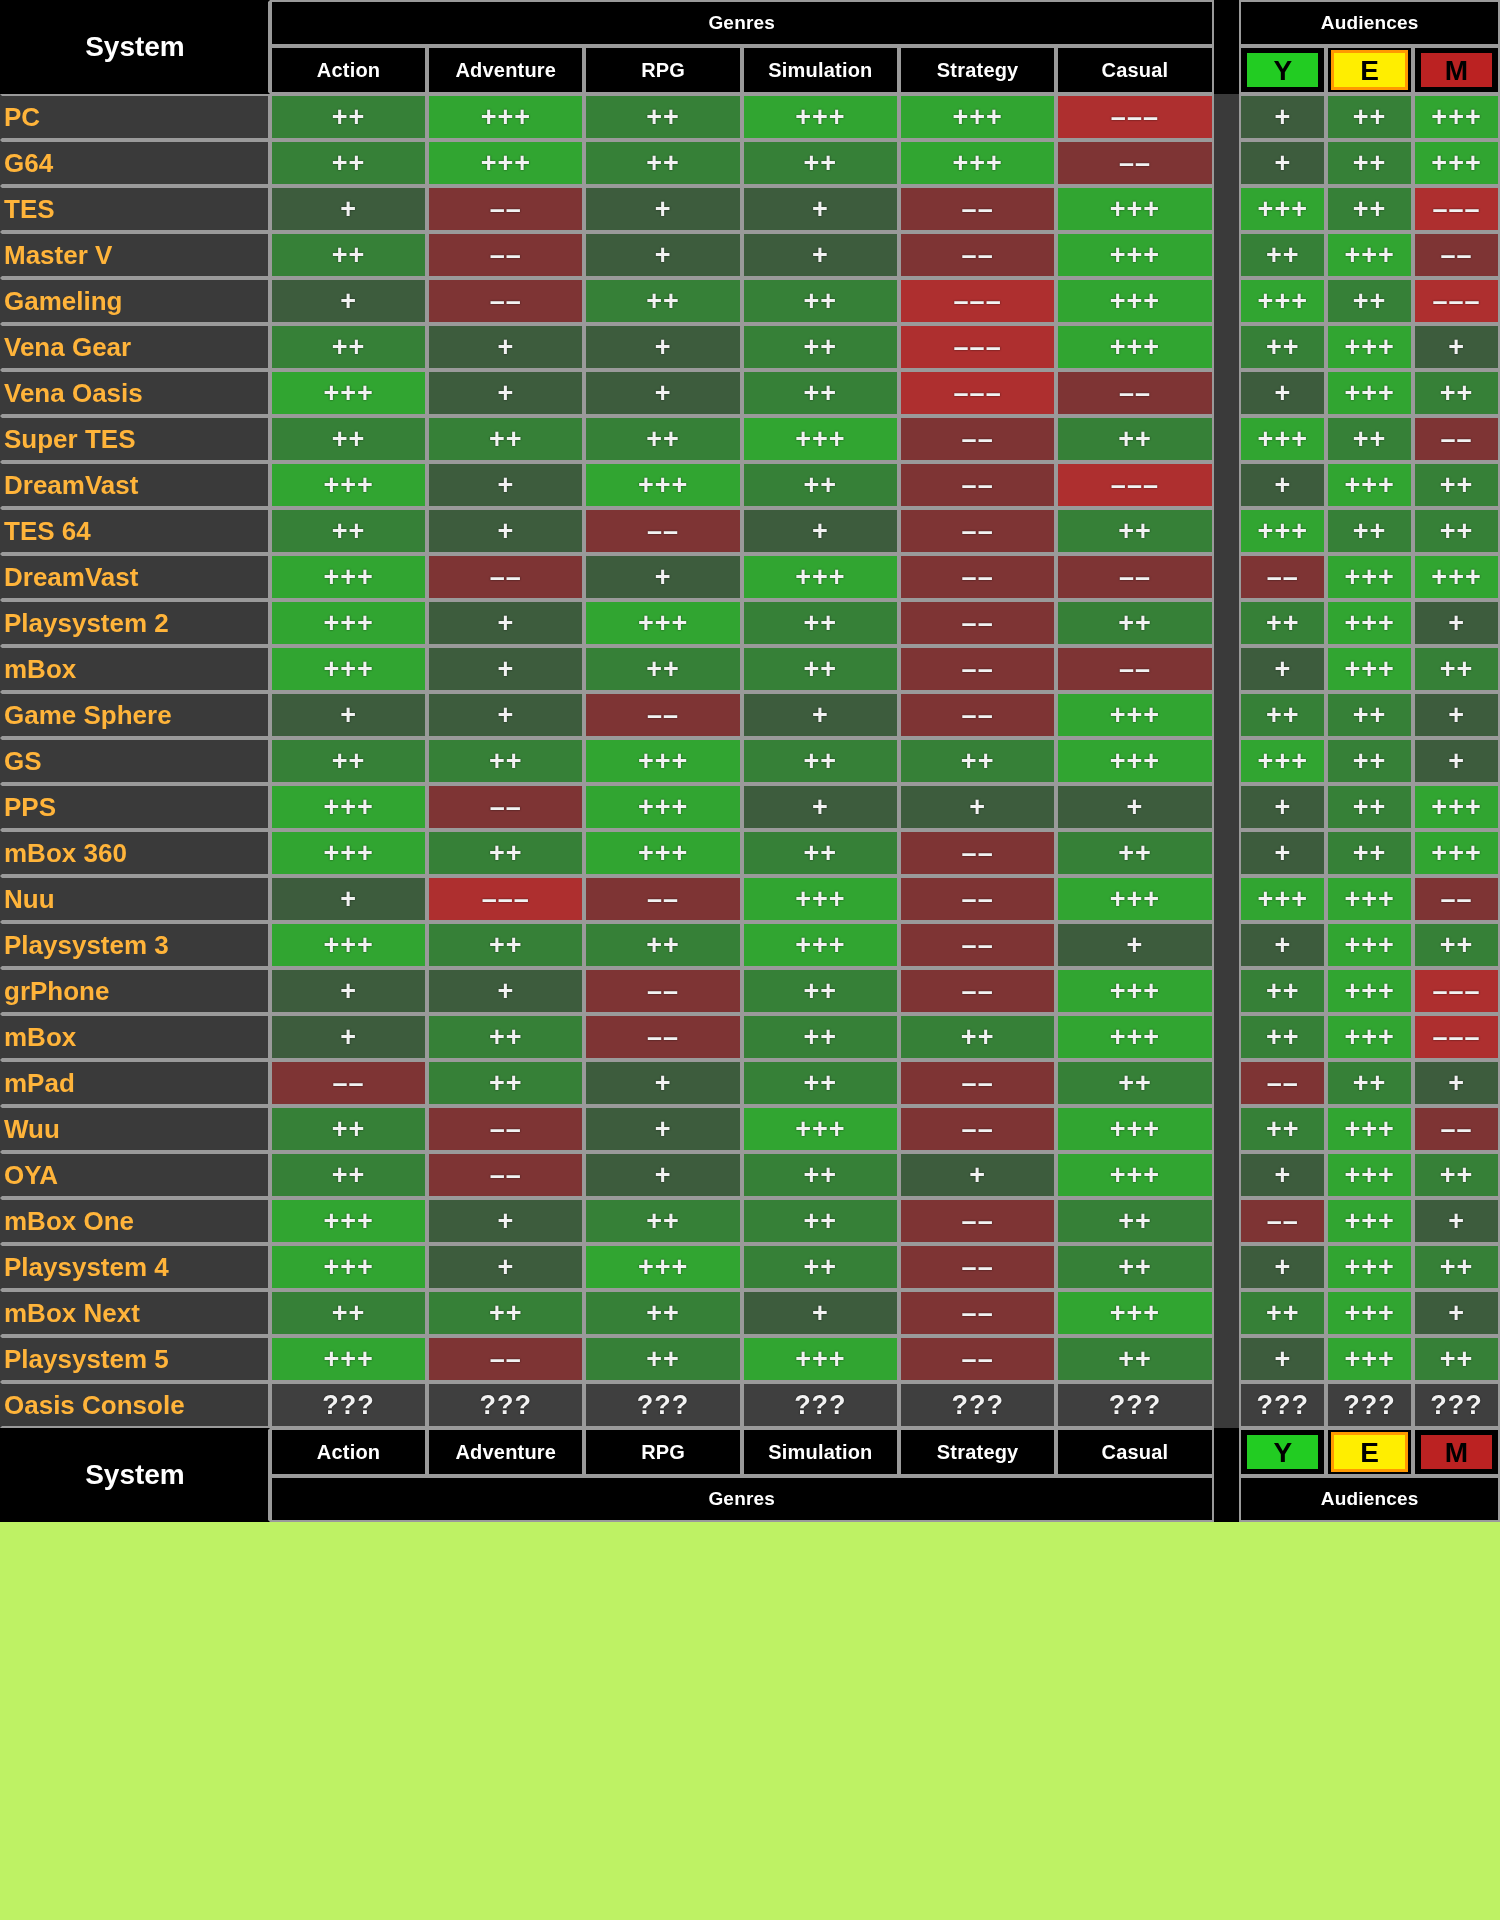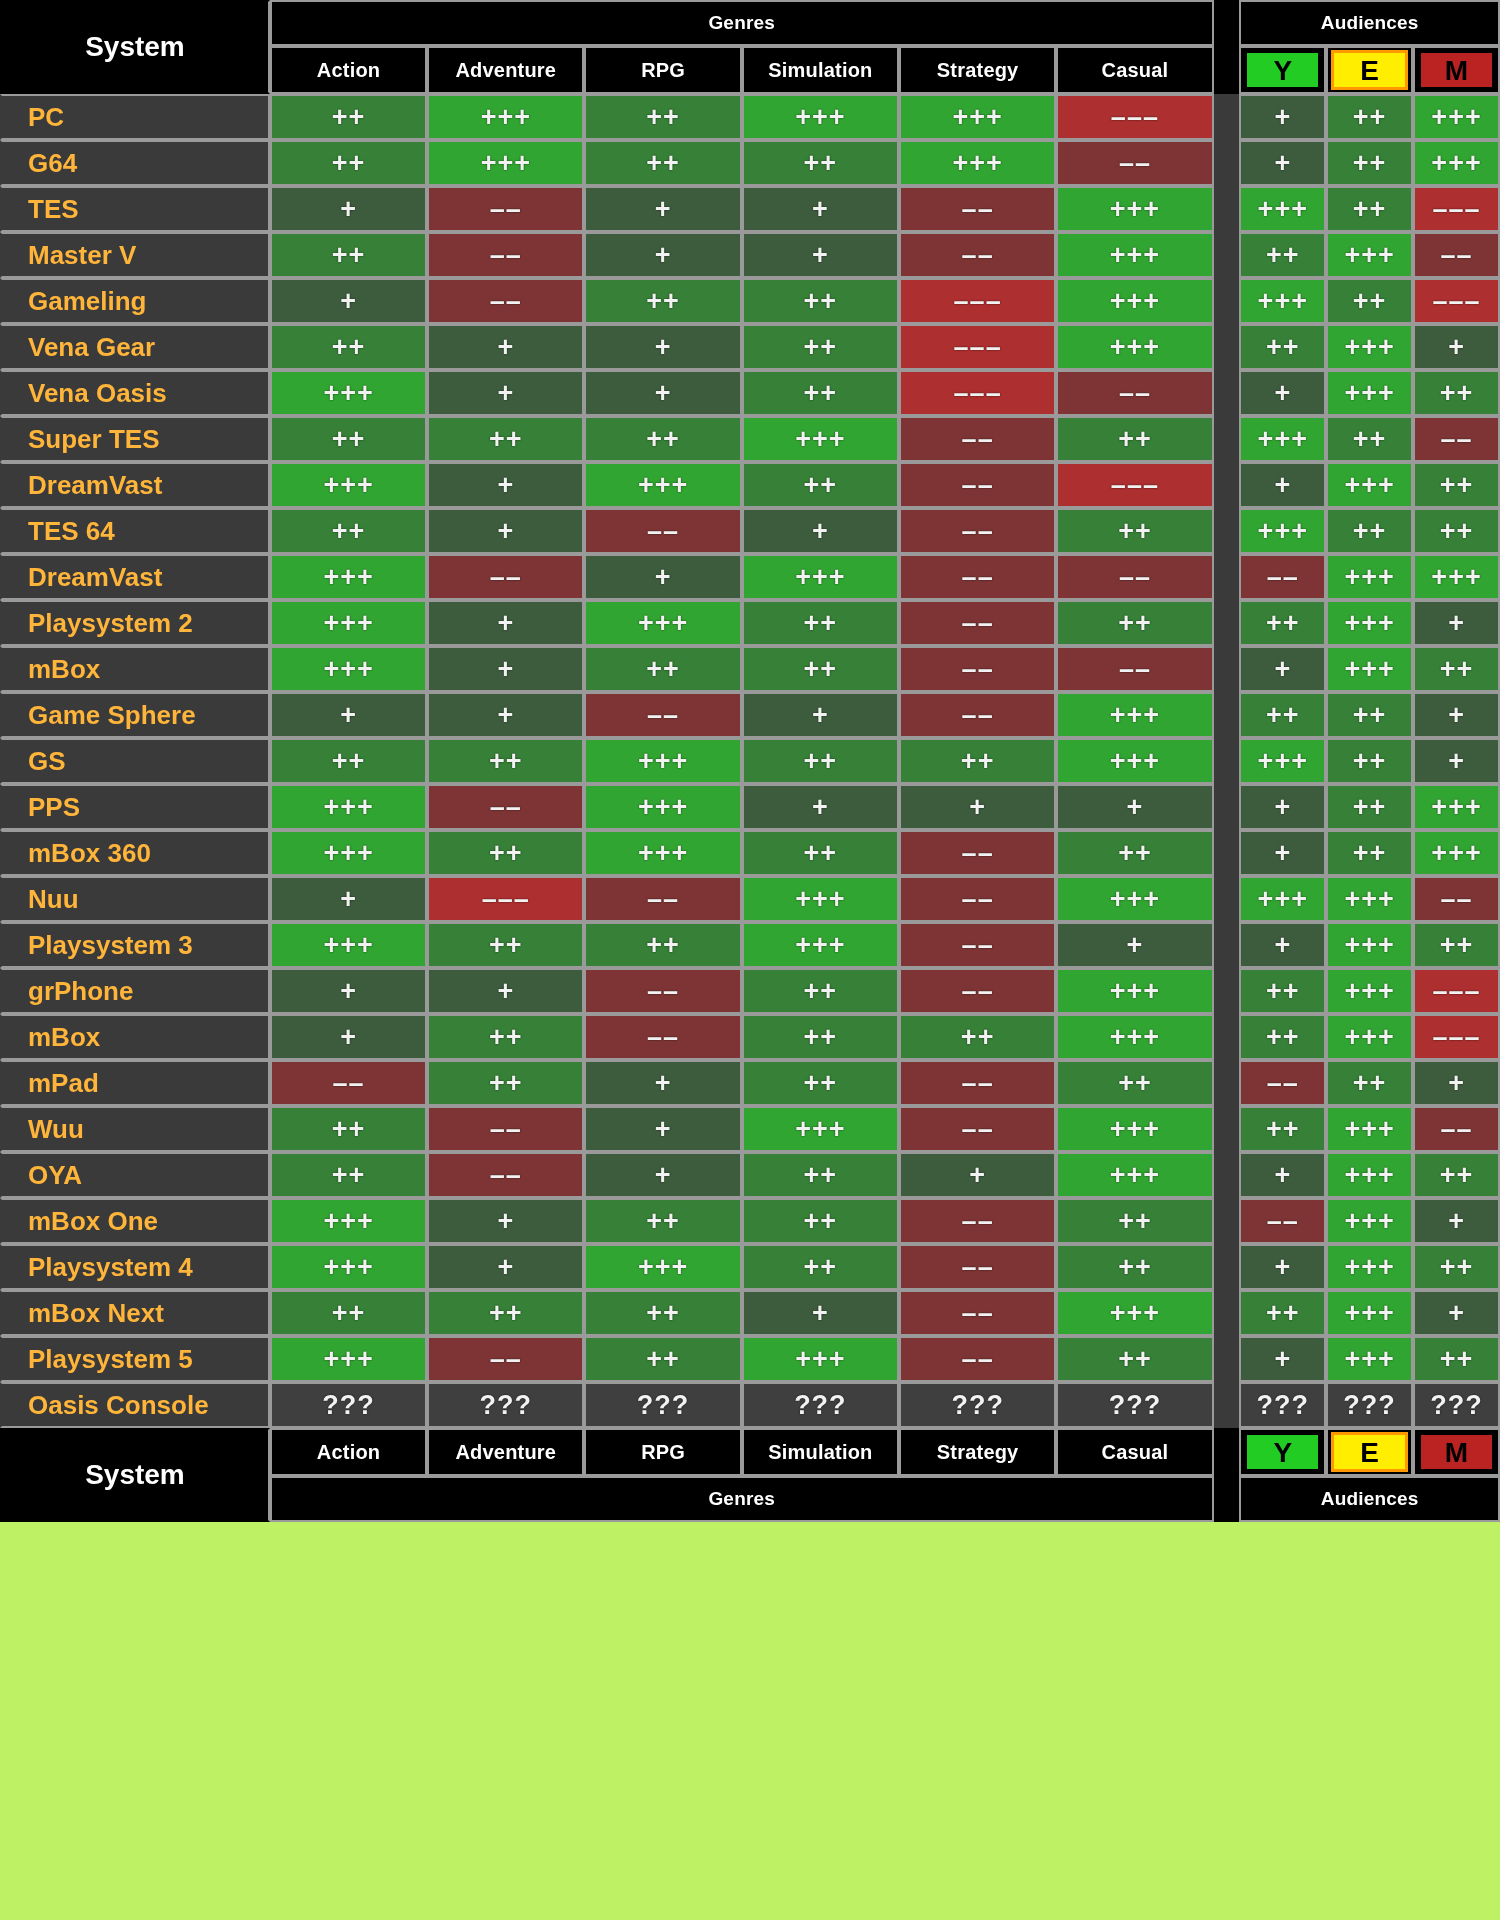--- a/index.html
+++ b/index.html
@@ -67,21 +67,21 @@
     border: none;
     width: 22px;
   }
 
   
   td.syslabel {
     background: #3a3a3a;
     color: #ffb43a;
     font-size: 26px;
     text-align: left;
-    padding-left: 26px;
+    padding-left: 2px;
     border: 2px solid #9a9a9a;
     border-left: 2px solid #3a3a3a;
     height: 46px;
   }
 
   
   td.cell {
     border: 2px solid #9a9a9a;
     color: #f2f2f2;
     font-size: 27px;

